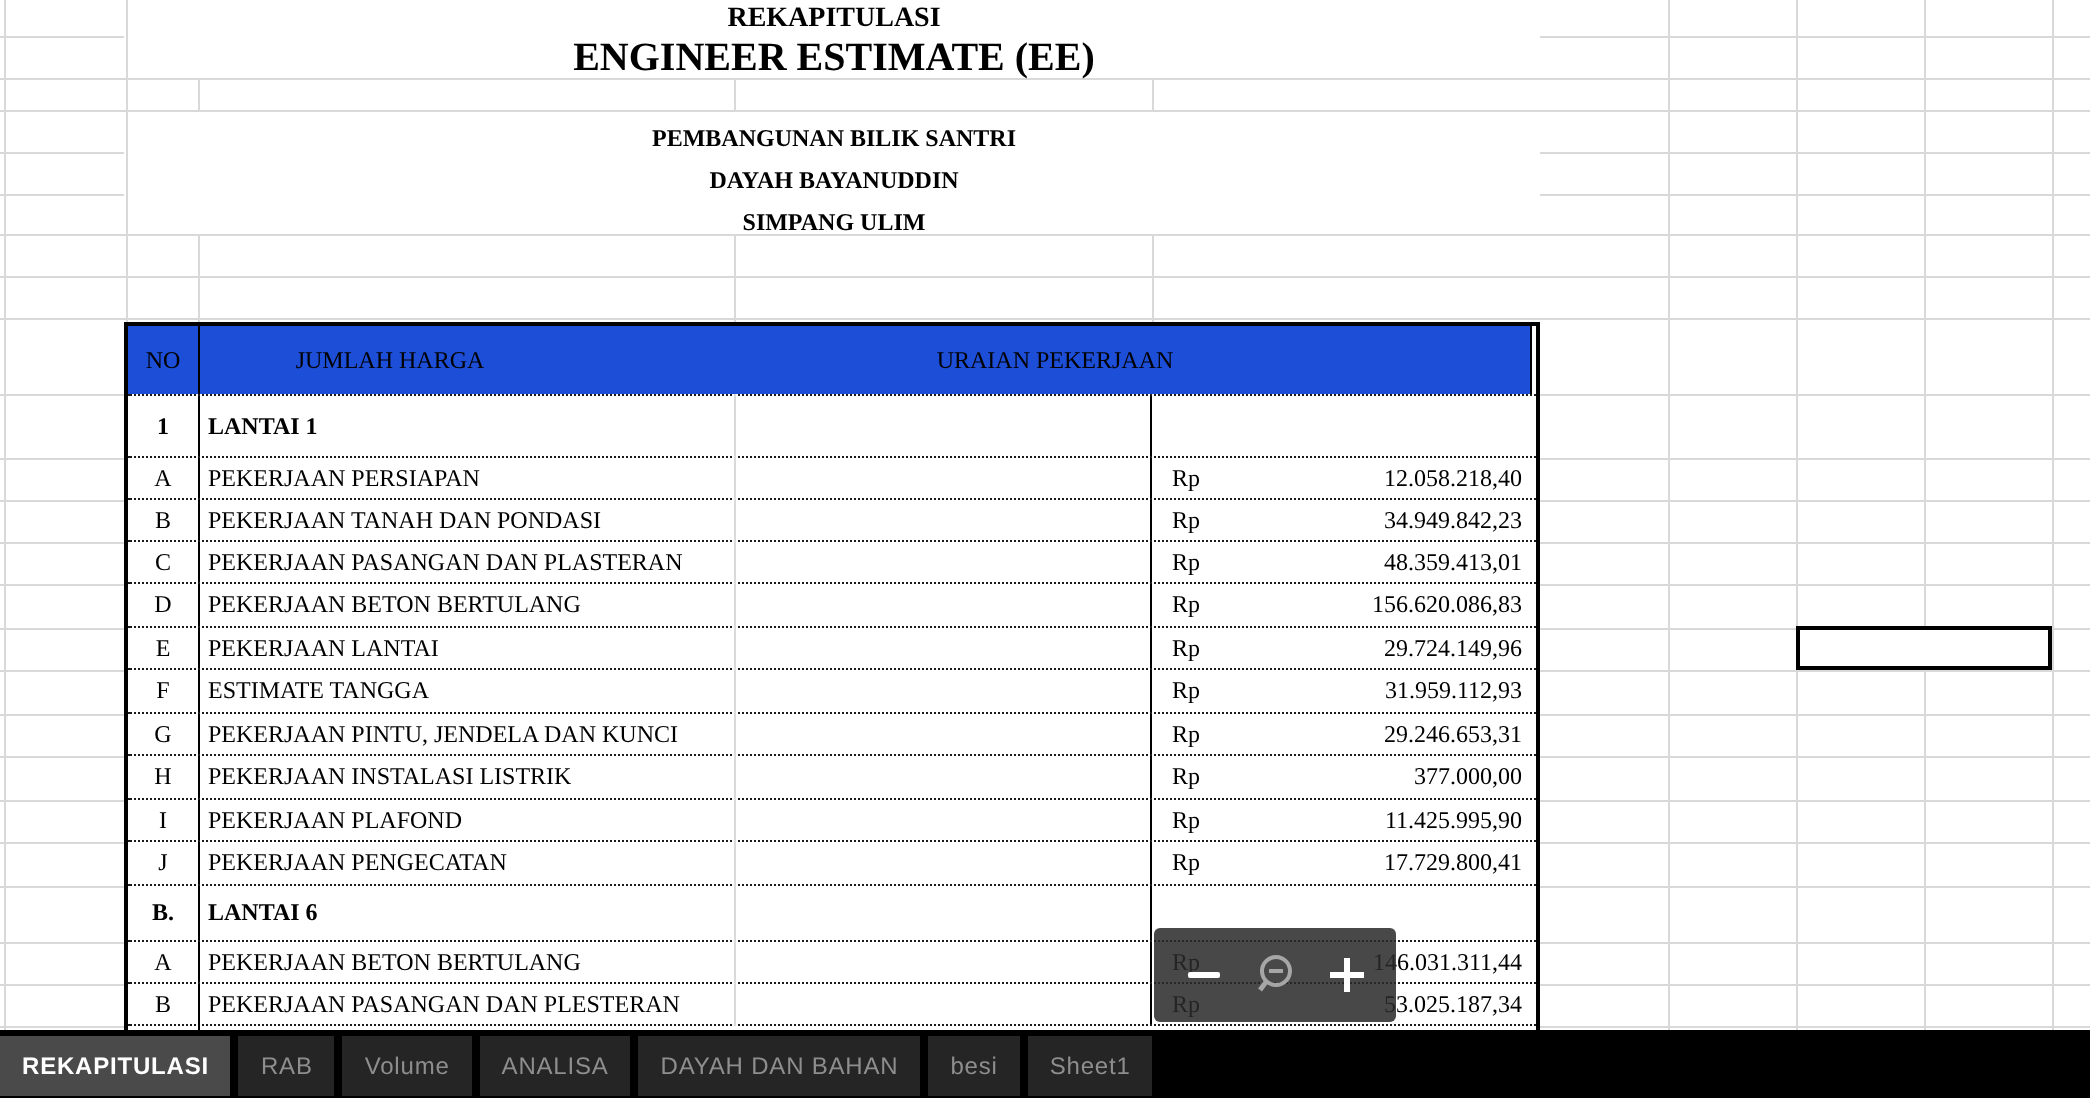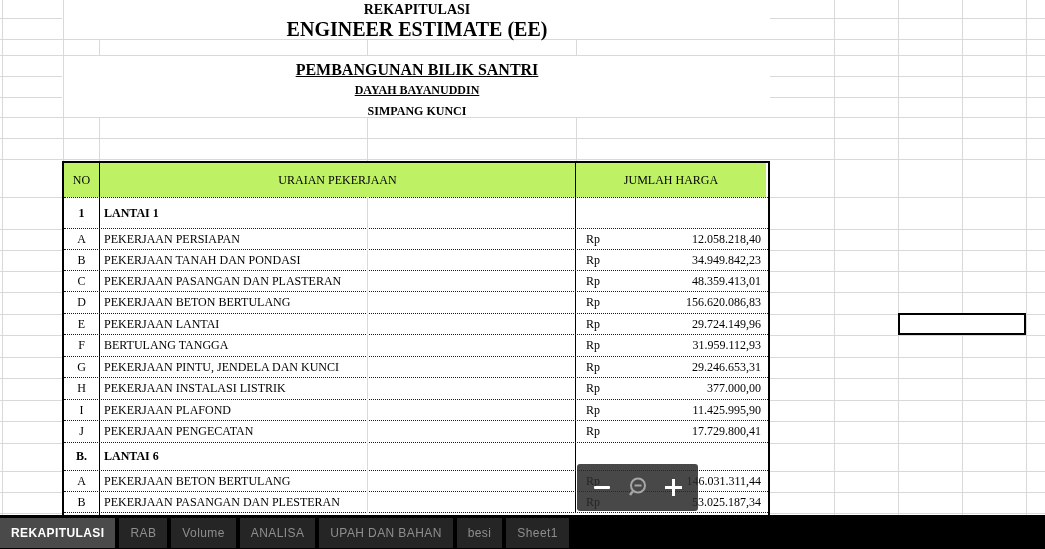--- a/index.html
+++ b/index.html
@@ -5,31 +5,31 @@
   html,body{margin:0;padding:0;background:#fff;}
   .stage{position:relative;width:1045px;height:549px;overflow:hidden;background:#fff;
          font-family:"Liberation Serif","DejaVu Serif",serif;color:#000;}
   .sheet{position:absolute;left:0;top:0;width:1045px;height:515px;background:#fff;overflow:hidden;}
   .gl{position:absolute;background:#D9D9D9;}
   
   .titleblock{position:absolute;left:62px;top:0;width:710px;text-align:center;}
   .tl{position:absolute;left:0;width:100%;font-weight:bold;}
   .t1{top:1px;height:18px;line-height:18px;font-size:14px;}
   .t2{top:19px;height:21px;line-height:21px;font-size:20px;}
-  .p1{top:59px;height:21px;line-height:21px;font-size:16px;text-decoration:underline;}
-  .p2{top:80px;height:21px;line-height:21px;font-size:12px;text-decoration:underline;}
+  .p1{top:59px;height:21px;line-height:21px;font-size:12px;}
+  .p2{top:80px;height:21px;line-height:21px;font-size:12px;}
   .p3{top:101px;height:21px;line-height:21px;font-size:12px;}
   
   .sel{position:absolute;left:898px;top:313px;width:128px;height:22px;border:2px solid #000;
        background:#fff;box-sizing:border-box;z-index:2;}
   
   .rtable{position:absolute;left:62px;top:161px;width:708px;height:354px;box-sizing:border-box;
           border-left:2px solid #000;border-right:2px solid #000;border-top:2px solid #000;z-index:1;background:#fff;}
   .thead{display:flex;height:35px;box-sizing:border-box;border-bottom:1px dotted #1a1a1a;}
-  .thead .hc{background:#bef264;display:flex;align-items:center;justify-content:center;
+  .thead .hc{background:#1d4ed8;display:flex;align-items:center;justify-content:center;
              font-size:12px;box-sizing:border-box;}
   .hc-no{width:36px;border-right:1px solid #000;}
   .hc-desc{width:476px;border-right:1px solid #000;}
   .hc-amt{width:190px;}
   .trow{display:flex;box-sizing:border-box;border-bottom:1px dotted #1a1a1a;font-size:12px;}
   .trow .c{box-sizing:border-box;display:flex;align-items:center;}
   .c-no{width:36px;border-right:1px solid #000;justify-content:center;}
   .c-desc{width:476px;border-right:1px solid #000;padding-left:4px;position:relative;}
   .c-desc::after{content:"";position:absolute;left:267px;top:-1px;bottom:-1px;width:1px;background:#D9D9D9;}
   .c-amt{width:190px;justify-content:space-between;padding:0 5px 0 10px;}
@@ -111,30 +111,30 @@
         <div class="gl" style="left: 898px; top: 0px; width: 1px; height: 515px;"></div>
         <div class="gl" style="left: 962px; top: 0px; width: 1px; height: 515px;"></div>
         <div class="gl" style="left: 1026px; top: 0px; width: 1px; height: 515px;"></div>
       </div>
 
     <div class="titleblock">
       <div class="tl t1">REKAPITULASI</div>
       <div class="tl t2">ENGINEER ESTIMATE (EE)</div>
       <div class="tl p1">PEMBANGUNAN BILIK SANTRI</div>
       <div class="tl p2">DAYAH BAYANUDDIN</div>
-      <div class="tl p3">SIMPANG KUNCI</div>
+      <div class="tl p3">SIMPANG ULIM</div>
     </div>
 
     <div class="sel"></div>
 
     <div class="rtable">
       <div class="thead">
         <div class="hc hc-no">NO</div>
+        <div class="hc hc-amt">JUMLAH HARGA</div>
         <div class="hc hc-desc">URAIAN PEKERJAAN</div>
-        <div class="hc hc-amt">JUMLAH HARGA</div>
       </div>
       <div id="tbody">
           <div class="trow section" style="height: 31px;">
             <div class="c c-no">1</div>
             <div class="c c-desc">LANTAI 1</div>
             <div class="c c-amt"></div>
           </div>
           <div class="trow" style="height: 21px;">
             <div class="c c-no">A</div>
             <div class="c c-desc">PEKERJAAN PERSIAPAN</div>
@@ -170,21 +170,21 @@
           <div class="trow" style="height: 21px;">
             <div class="c c-no">E</div>
             <div class="c c-desc">PEKERJAAN LANTAI</div>
             <div class="c c-amt">
               <span>Rp</span>
               <span>29.724.149,96</span>
             </div>
           </div>
           <div class="trow" style="height: 22px;">
             <div class="c c-no">F</div>
-            <div class="c c-desc">BERTULANG TANGGA</div>
+            <div class="c c-desc">ESTIMATE TANGGA</div>
             <div class="c c-amt">
               <span>Rp</span>
               <span>31.959.112,93</span>
             </div>
           </div>
           <div class="trow" style="height: 21px;">
             <div class="c c-no">G</div>
             <div class="c c-desc">PEKERJAAN PINTU, JENDELA DAN KUNCI</div>
             <div class="c c-amt">
               <span>Rp</span>
@@ -255,17 +255,17 @@
         <div class="plus"></div>
       </div>
     </div>
   </div>
 
   <div class="tabbar" id="tabbar">
       <div class="stab active">REKAPITULASI</div>
       <div class="stab">RAB</div>
       <div class="stab">Volume</div>
       <div class="stab">ANALISA</div>
-      <div class="stab">UPAH DAN BAHAN</div>
+      <div class="stab">DAYAH DAN BAHAN</div>
       <div class="stab">besi</div>
       <div class="stab">Sheet1</div>
     </div>
 </div>
 
 </body></html>

